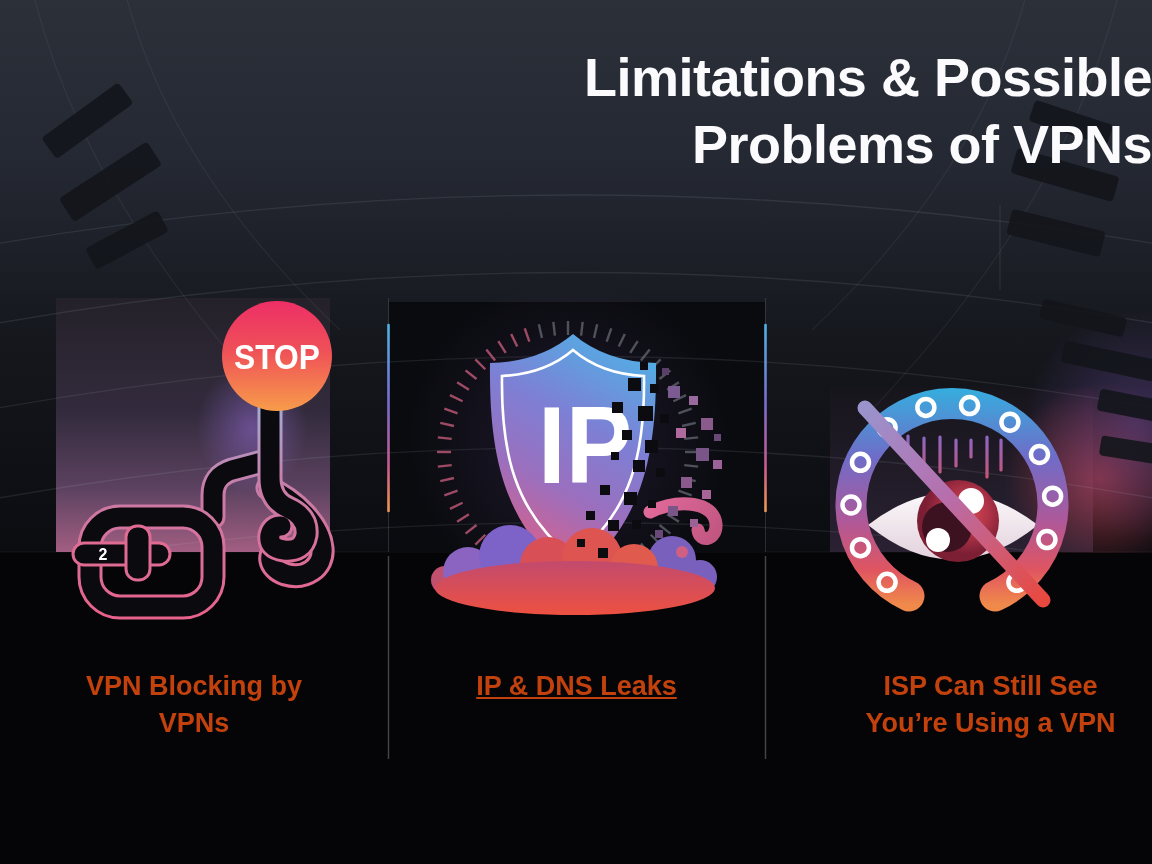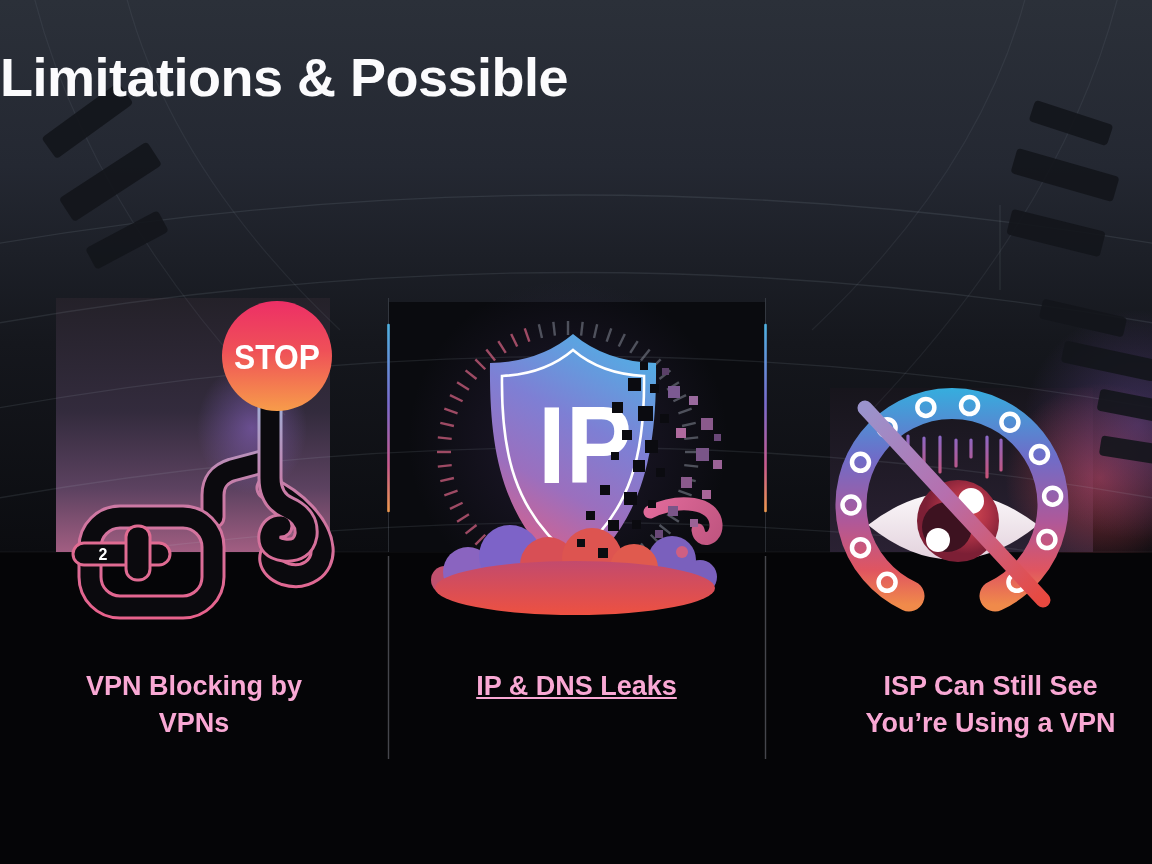--- a/index.html
+++ b/index.html
@@ -1,22 +1,22 @@
 <!DOCTYPE html>
 <html><head>
 <meta charset="utf-8">
 <style>
   html,body{margin:0;padding:0;background:#000;}
   .canvas{position:relative;width:1152px;height:864px;overflow:hidden;
           font-family:"Liberation Sans",sans-serif;background:#0b0c10;}
   .canvas svg{position:absolute;inset:0;display:block;}
-  .page-title{position:absolute;top:44px;left:0;width:100%;text-align:left;
+  .page-title{position:absolute;top:44px;left:0;width:100%;text-align:right;
       color:#fbfbfd;font-size:54px;line-height:67px;font-weight:700;letter-spacing:-.5px;z-index:5;}
   .page-title span{display:block;}
-  .caption{position:absolute;top:668px;color:#f9a8d4;font-size:27px;line-height:37px;
+  .caption{position:absolute;top:668px;color:#c2410c;font-size:27px;line-height:37px;
       font-weight:700;text-align:center;z-index:5;}
   .caption span{display:block;}
   .cap-1{left:0;width:388px;}
   .cap-2{left:388px;width:377px;text-decoration:underline;}
   .cap-3{left:765px;width:451px;}
   .tube-out{fill:none;stroke:url(#cableOutline);stroke-width:25;stroke-linecap:round;stroke-linejoin:round;}
   .tube-in{fill:none;stroke:#0b0a0e;stroke-width:19;stroke-linecap:round;stroke-linejoin:round;}
   .stop-text{font-family:"Liberation Sans",sans-serif;font-weight:700;fill:#ffffff;}
   .arcline{fill:none;stroke:rgba(200,212,230,0.10);stroke-width:1.3;}
   .cornerline{fill:none;stroke:rgba(200,212,230,0.07);stroke-width:1.2;}
@@ -328,20 +328,21 @@
           <circle cx="1052.6156645072663" cy="496.1972699824865" r="8.5" fill="none" stroke="#ffffff" stroke-width="4.5"></circle>
           <circle cx="1046.9089546993769" cy="539.5440344758925" r="8.5" fill="none" stroke="#ffffff" stroke-width="4.5"></circle>
           <circle cx="1016.9215485783404" cy="582.3704887550168" r="8.5" fill="none" stroke="#ffffff" stroke-width="4.5"></circle>
         </g>
     <line x1="865" y1="408" x2="1043" y2="600" stroke="url(#slashGrad)" stroke-width="15" stroke-linecap="round"></line>
   </g>
 </svg>
 
 <div class="page-title">
   <span>Limitations &amp; Possible</span>
+  <span>Problems of VPNs</span>
 </div>
 
 <div class="caption cap-1">
   <span>VPN Blocking by</span>
   <span>VPNs</span>
 </div>
 <div class="caption cap-2">
   <span>IP &amp; DNS Leaks</span>
   <span></span>
 </div>

